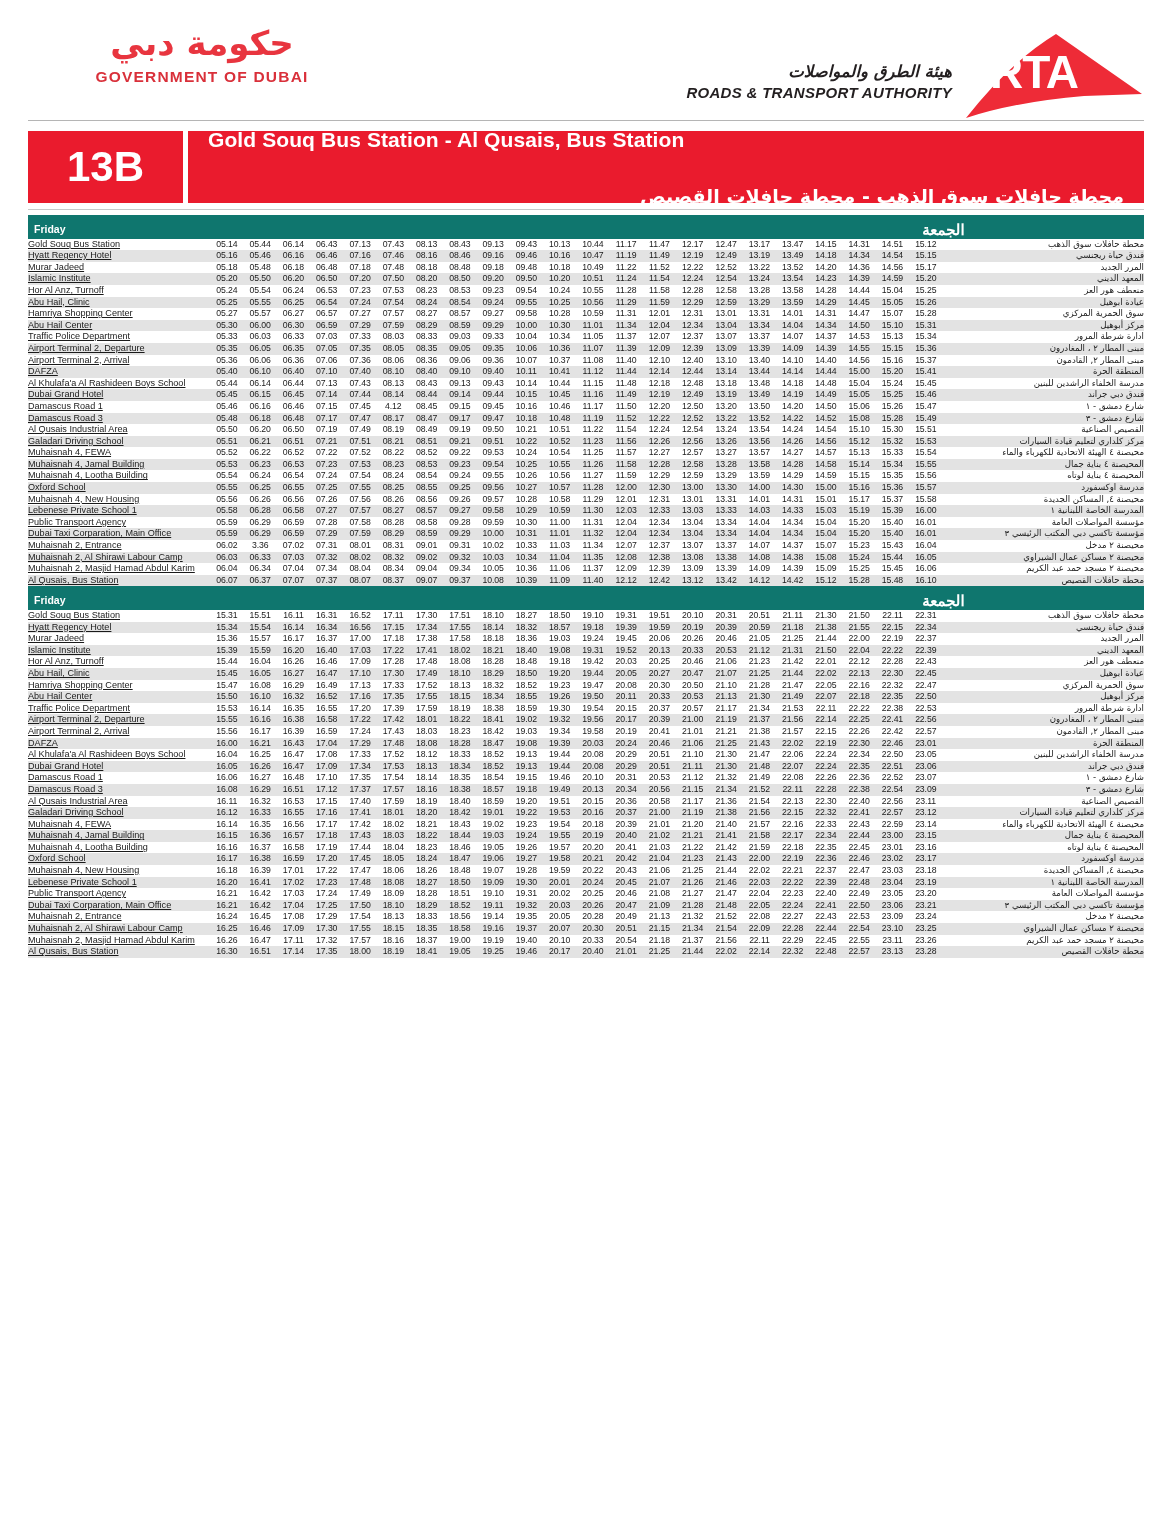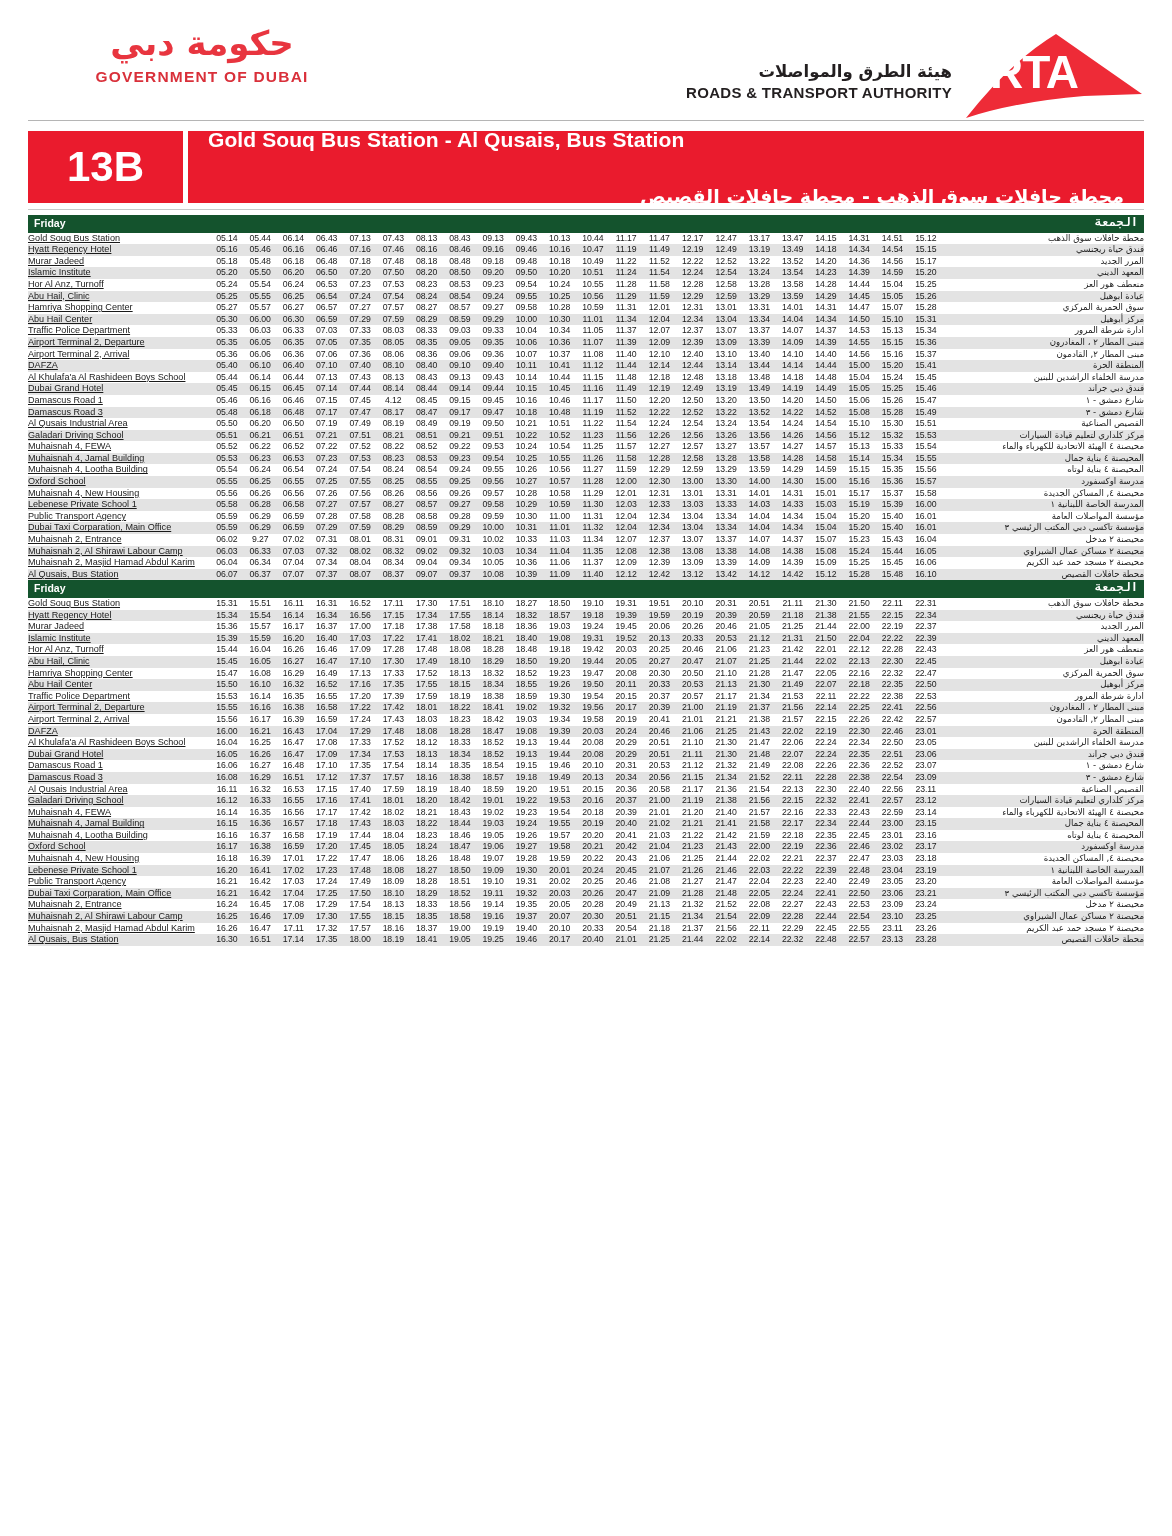--- a/index.html
+++ b/index.html
@@ -48,21 +48,21 @@
     letter-spacing: 1.2px;
     margin-top: 6px;
     display: block;
   }
   .rta-block {
     display: flex;
     align-items: center;
     gap: 0px;
     padding-top: 10px;
   }
-  .rta-words { text-align: right; padding-right: 12px; padding-top: 6px; }
+  .rta-words { text-align: right; padding-right: 12px; padding-top: 6px; font-style: italic; }
   .rta-words .rta-ar {
     color: #231f20;
     font-size: 16.5px;
     font-weight: 700;
     direction: rtl;
     letter-spacing: 2px;
     font-family: "DejaVu Sans", sans-serif;
     display: block;
     white-space: nowrap;
   }
@@ -138,32 +138,32 @@
 
   
   .tt-wrap { margin: 5px 28px 0 28px; }
   table.tt {
     width: 100%;
     border-collapse: collapse;
     table-layout: fixed;
     font-size: 8.6px;
   }
   table.tt tr.dayhdr td {
-    background: #14532d;
+    background: #0f766e;
     color: #ffffff;
     font-size: 10.5px;
     font-weight: 700;
-    padding: 3px 6px 3px 6px;
+    padding: 9px 6px 3px 6px;
     height: 17px;
   }
   table.tt tr.dayhdr td.ar {
-    text-align: right;
+    text-align: center;
     direction: rtl;
-    font-family: Liberation Mono, monospace;
-    font-size: 12px;
+    font-family: Liberation Sans, sans-serif;
+    font-size: 15px;
   }
   table.tt td {
     padding: 0;
     vertical-align: top;
     line-height: 11.6px;
   }
   table.tt tr.row td { height: 11.6px; }
   table.tt tr.row.alt td { background: #e3e3e3; }
   td.stop {
     text-align: left;
@@ -935,21 +935,21 @@
             <td class="t">14.34</td>
             <td class="t">15.04</td>
             <td class="t">15.20</td>
             <td class="t">15.40</td>
             <td class="t">16.01</td>
             <td class="arstop">مؤسسة تاكسي دبي المكتب الرئيسي ٣</td>
           </tr>
           <tr class="row">
             <td class="stop">Muhaisnah 2, Entrance</td>
             <td class="t">06.02</td>
-            <td class="t">9.27</td>
+            <td class="t">3.36</td>
             <td class="t">07.02</td>
             <td class="t">07.31</td>
             <td class="t">08.01</td>
             <td class="t">08.31</td>
             <td class="t">09.01</td>
             <td class="t">09.31</td>
             <td class="t">10.02</td>
             <td class="t">10.33</td>
             <td class="t">11.03</td>
             <td class="t">11.34</td>

